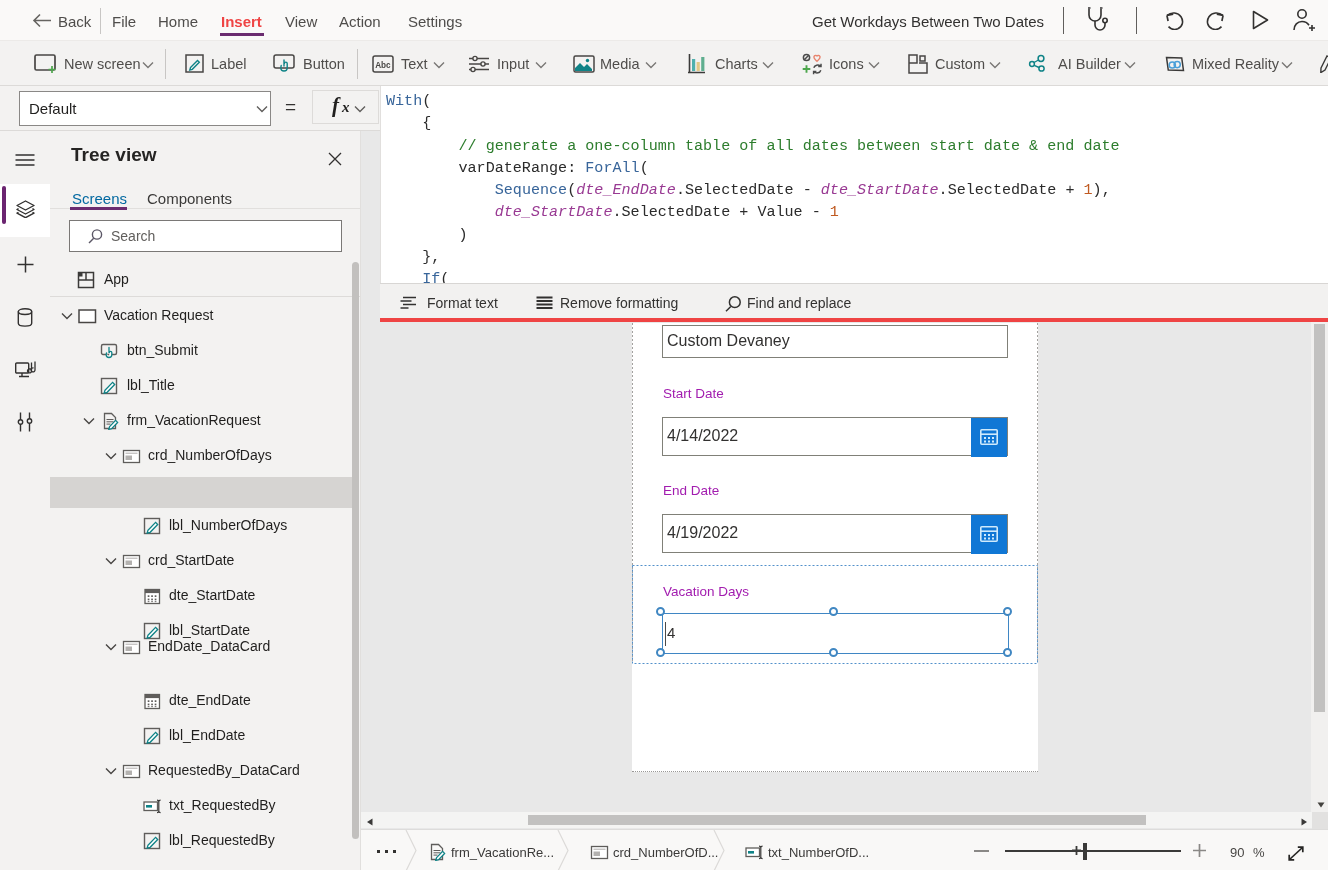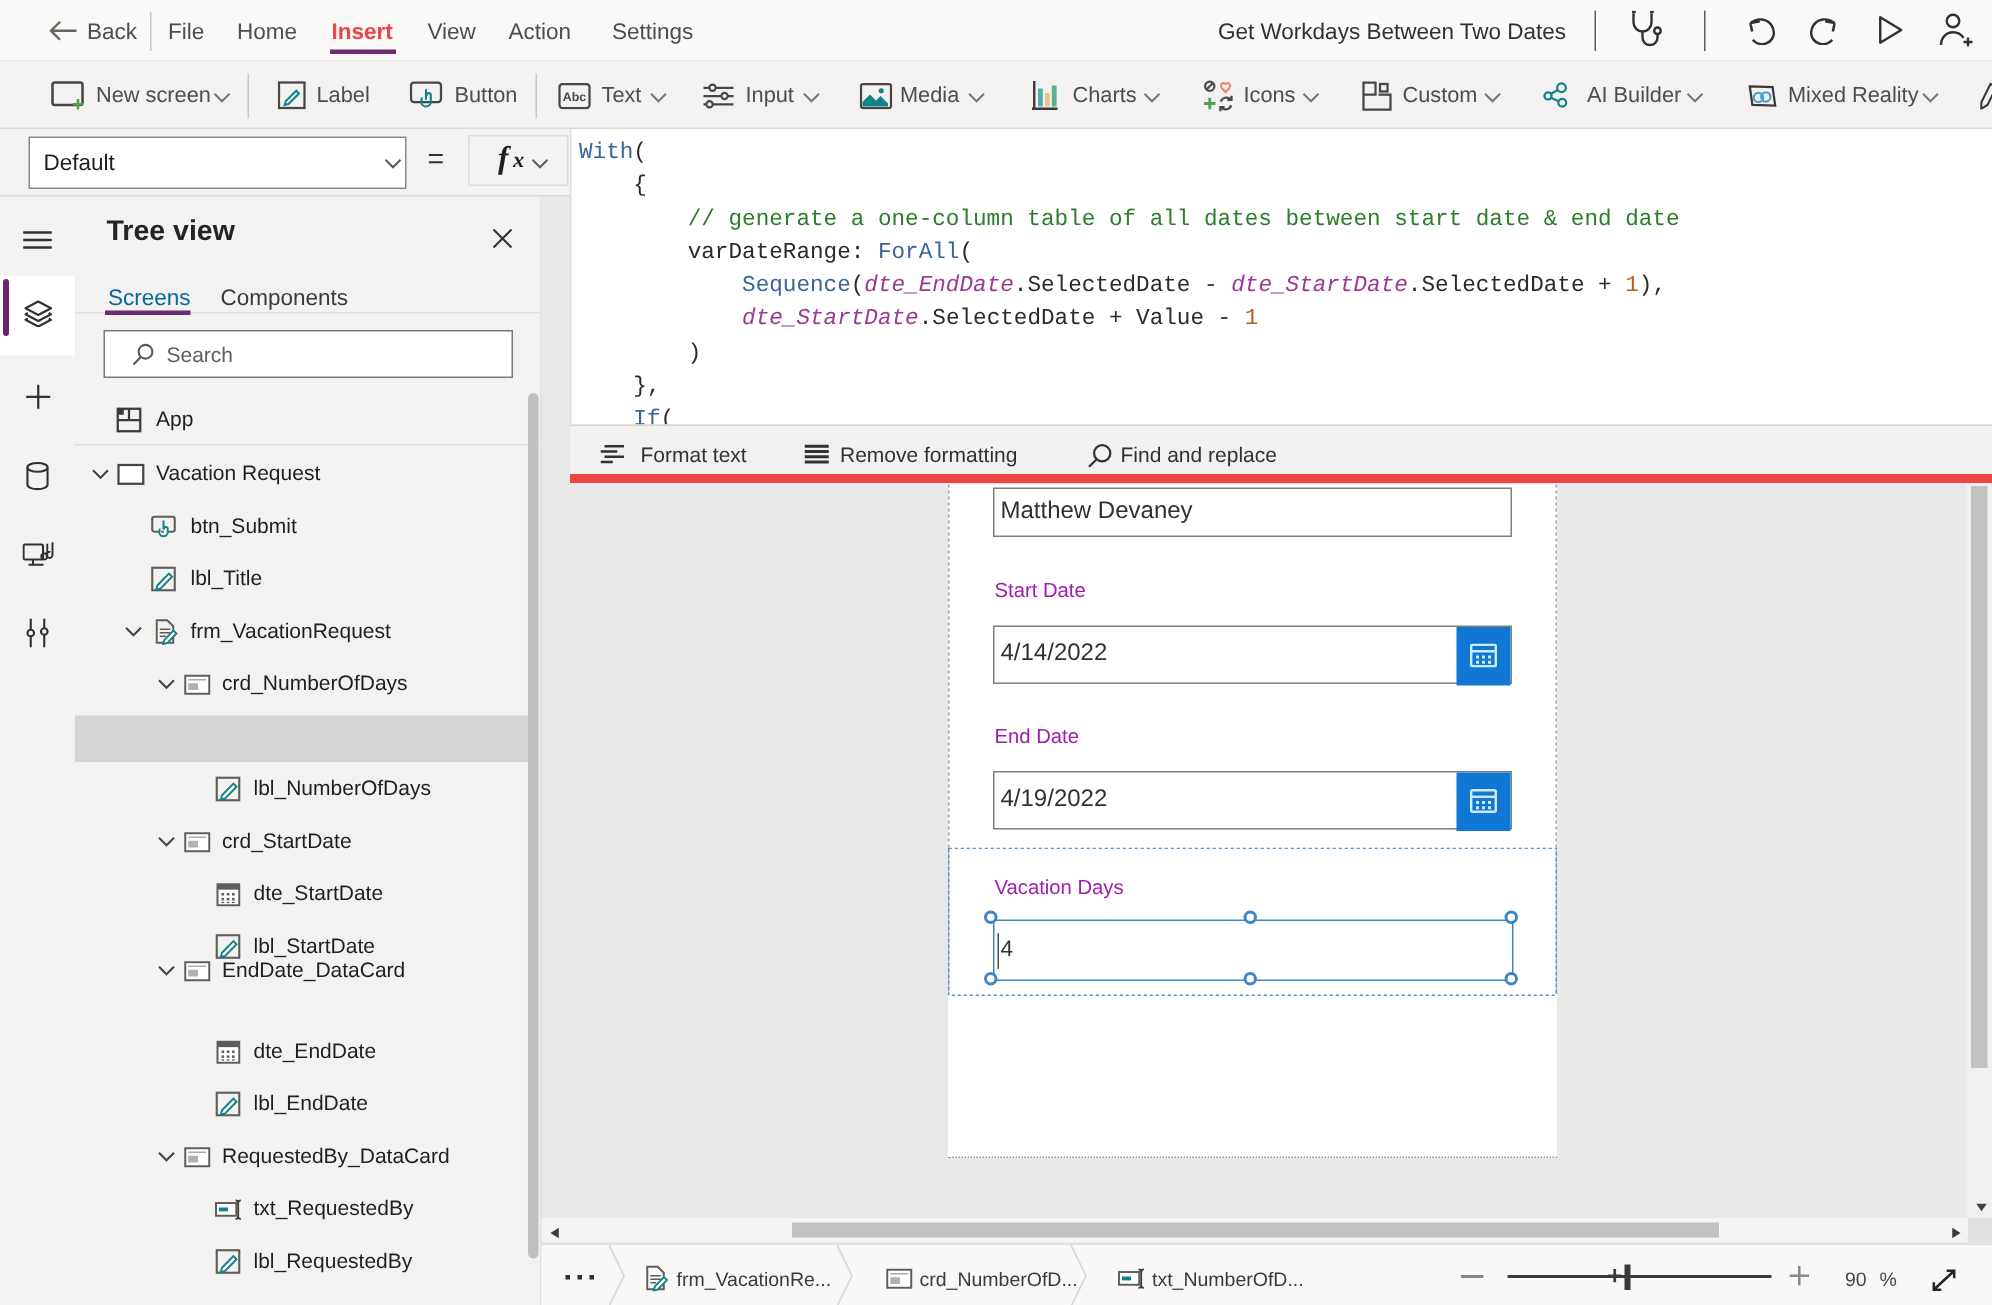--- a/index.html
+++ b/index.html
@@ -18,21 +18,21 @@
   .vdiv { position:absolute; width:1px; background:#c8c6c4; }
 
   
   #frow { z-index:30; left:0; top:86px; width:380px; height:45px; background:#f3f2f1; border-bottom:1px solid #dcdad8;}
   #propsel { position:absolute; left:19px; top:5px; width:252px; height:35px; background:#fff; border:1px solid #8a8886; font-size:15px; color:#201f1e; }
   #fxbox { position:absolute; left:312px; top:4px; width:67px; height:34px; background:#f3f2f1; border:1px solid #dddbd9; }
   
   #fabar { z-index:30; left:380px; top:86px; width:948px; height:197px; background:#fff; border-left:1px solid #e1dfdd; overflow:hidden;}
   #facode { position:absolute; left:5px; top:4px; font-family:"Liberation Mono", monospace; font-size:15.1px; line-height:22.3px; white-space:pre; color:#2b2b2b; }
   .kw { color:#38659a; } .cm { color:#2d7d2d; } .id { color:#993a93; font-style:italic; } .nm { color:#c05a21; }
-  #fatool { z-index:30; left:380px; top:283px; width:948px; height:39px; background:#f2f1f0; border-top:1px solid #d8d6d4; border-bottom:6px solid #ef4444; }
+  #fatool { z-index:30; left:380px; top:283px; width:948px; height:39px; background:#f2f1f0; border-top:1px solid #d8d6d4; border-bottom:4px solid #ef4444; }
   .ftbtn { position:absolute; top:11px; font-size:14px; color:#323130; }
 
   
   #rail { left:0; top:131px; width:50px; height:739px; background:#f3f2f1; }
   #railsel { position:absolute; left:0; top:53px; width:50px; height:53px; background:#fff; }
   #railbar { position:absolute; left:2px; top:55px; width:4px; height:38px; background:#6b2470; border-radius:2px; }
 
   
   #tree { left:50px; top:131px; width:311px; height:739px; background:#f3f2f1; border-right:1px solid #e1dfdd; }
   .trow { position:absolute; left:0; width:302px; height:35px; font-size:14px; color:#201f1e; }
@@ -262,21 +262,21 @@
   </div>
 
   <div class="abs" id="canvas">
     <div id="screen">
 
       <svg class="abs" style="left:0;top:0" width="406" height="340" viewBox="0 0 406 340">
         <path d="M0.5 0v340M405.5 0v340" stroke="#a3a19f" stroke-width="1" stroke-dasharray="2 2" fill="none"></path>
       </svg>
 
       <div class="inbox" style="top:2px;height:33px">
-        <span class="txt" style="top:6px">Matthew Devaney</span>
+        <span class="txt" style="top:6px">Custom Devaney</span>
       </div>
 
       <div class="fldlbl" style="left:31px;top:63px">Start Date</div>
       <div class="inbox" style="top:94px">
         <span class="txt">4/14/2022</span>
         <div class="calbtn" style="top:0">
           <svg style="position:absolute;left:9px;top:11px" width="18" height="16" viewBox="0 0 18 16">
             <rect x="0.8" y="0.8" width="16.4" height="14.4" rx="1" fill="none" stroke="#cfeafc" stroke-width="1.6"></rect>
             <path d="M1 5.2h16" stroke="#cfeafc" stroke-width="1.6"></path>
             <g fill="#cfeafc">

